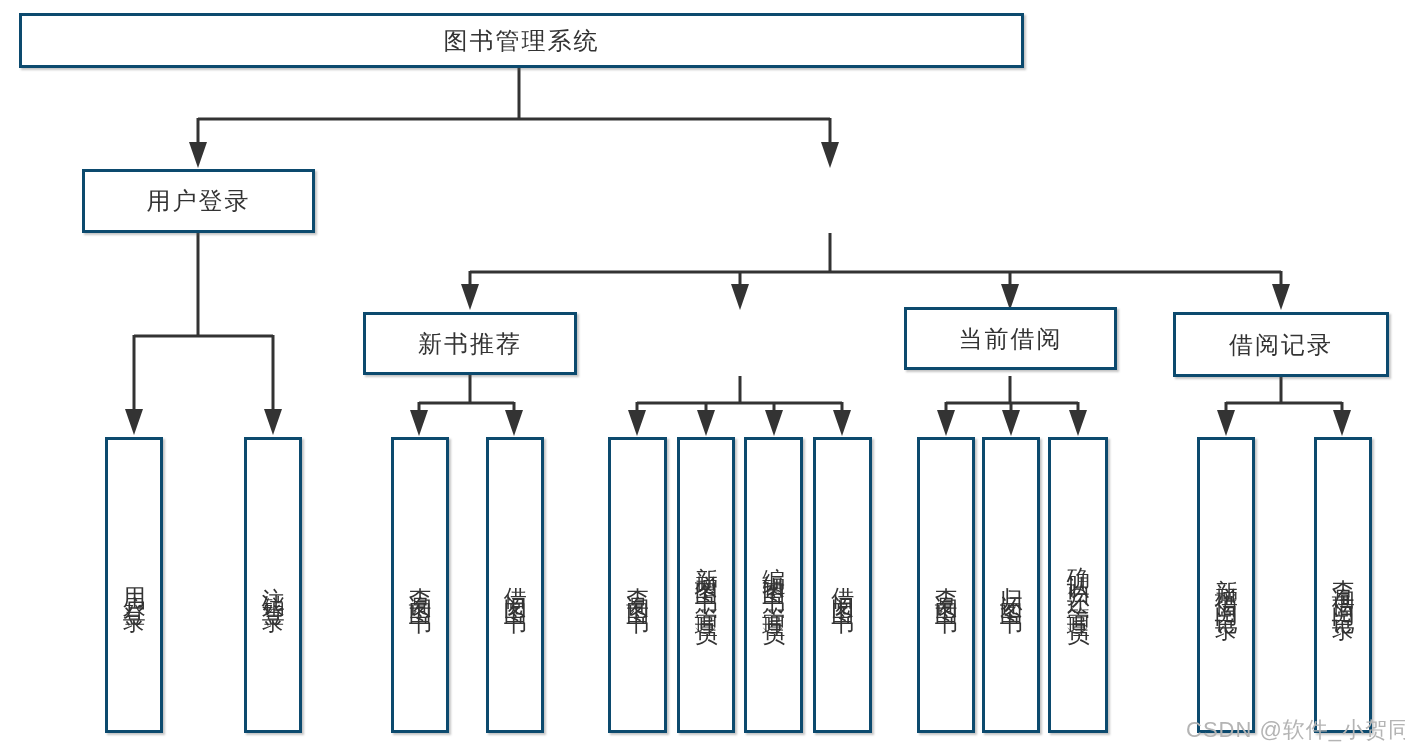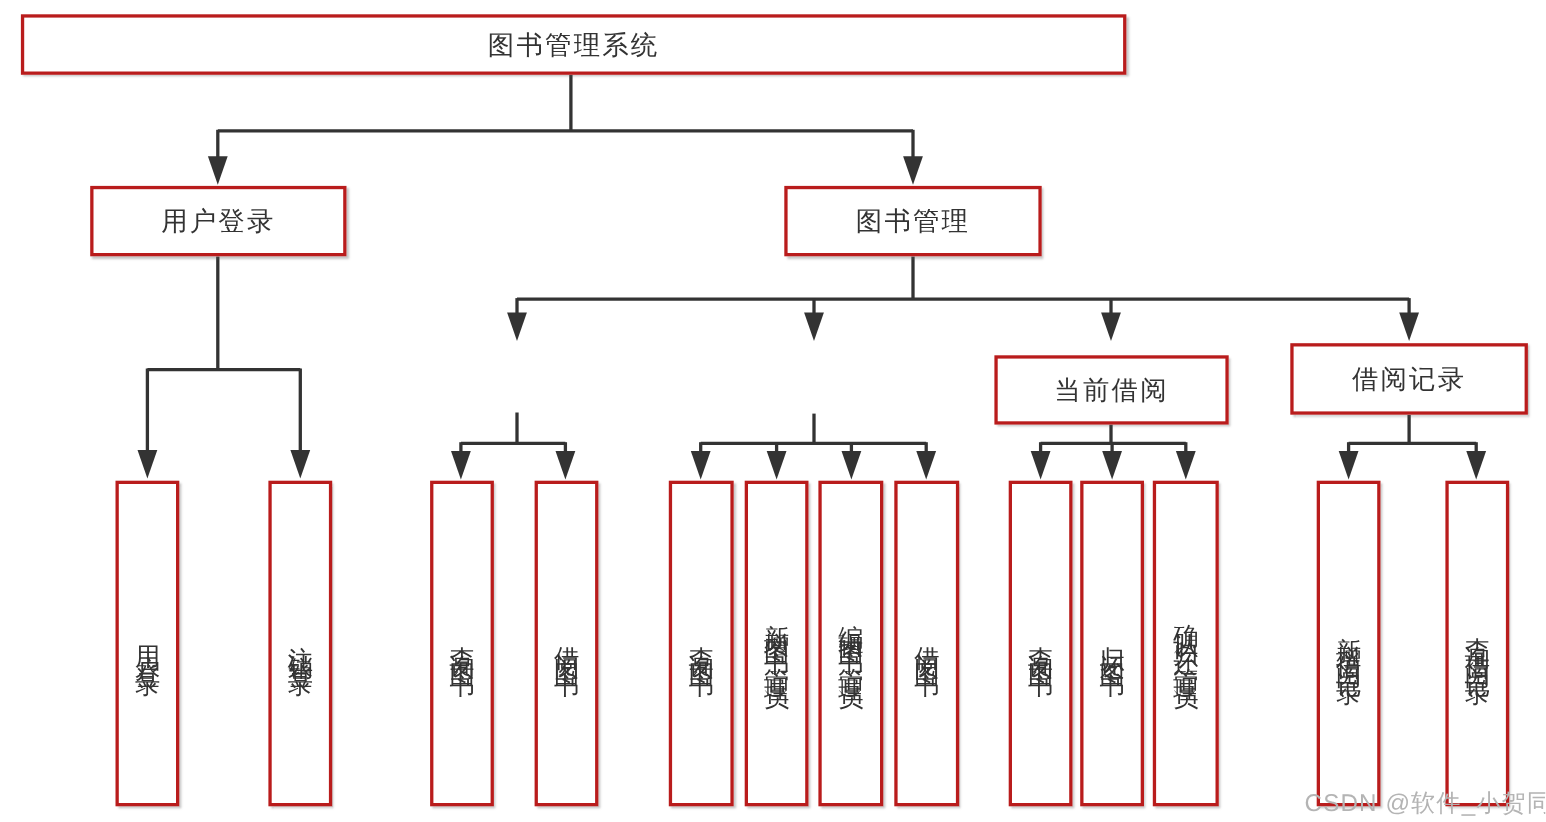--- a/index.html
+++ b/index.html
@@ -3,37 +3,37 @@
 <meta charset="utf-8">
 <style>
   html,body { margin:0; padding:0; background:#ffffff; }
   .canvas {
     position:relative; width:1405px; height:747px; background:#ffffff;
     overflow:hidden; font-family:"Liberation Sans","DejaVu Sans",sans-serif;
   }
   .edges { position:absolute; left:0; top:0; width:1405px; height:747px; }
   .node {
     position:absolute; box-sizing:border-box; background:#ffffff;
-    border:3px solid #b91c1c; display:flex; align-items:center; justify-content:center;
+    border:3px solid #0c4a6e; display:flex; align-items:center; justify-content:center;
     box-shadow:2px 2px 2px rgba(90,90,90,0.35);
   }
   .h-label { font-size:24px; color:#333333; letter-spacing:2px; white-space:nowrap; }
   .v-label {
     writing-mode:vertical-rl; text-orientation:mixed;
     font-size:23px; color:#333333; letter-spacing:8px; line-height:1.1;
   }
   
   .n-root { left:19px;  top:13px;  width:1005px; height:55px; }
   
   .n-l1a  { left:82px;  top:169px; width:233px; height:64px; }
   .n-l1b  { left:713px; top:169px; width:234px; height:64px; }
   
   .n-l2a  { left:363px;  top:312px; width:214px; height:63px; }
   .n-l2b  { left:633px;  top:313px; width:215px; height:63px; }
-  .n-l2c  { left:904px;  top:323px; width:213px; height:63px; }
+  .n-l2c  { left:904px;  top:307px; width:213px; height:63px; }
   .n-l2d  { left:1173px; top:312px; width:216px; height:65px; }
   
   .leaf { top:437px; height:296px; width:58px; }
   .f1 {left:105px;}  .f2 {left:244px;}
   .f3 {left:391px;}  .f4 {left:486px;}
   .f5 {left:608px; width:59px;} .f6 {left:677px;} .f7 {left:744px; width:59px;} .f8 {left:813px; width:59px;}
   .f9 {left:917px;}  .f10 {left:982px;} .f11 {left:1048px; width:60px;}
   .f12 {left:1197px;} .f13 {left:1314px;}
   .watermark {
     position:absolute; left:1186px; top:715px; z-index:10;
@@ -134,24 +134,24 @@
     </g>
   </svg>
 
   <div class="node n-root">
     <span class="h-label">图书管理系统</span>
   </div>
 
   <div class="node n-l1a">
     <span class="h-label">用户登录</span>
   </div>
-  <div class="node n-l1b">
-    <span class="h-label">图书管理</span>
-  </div>
-
+
+  <div class="node n-l2a">
+    <span class="h-label">新书推荐</span>
+  </div>
   <div class="node n-l2c">
     <span class="h-label">当前借阅</span>
   </div>
   <div class="node n-l2d">
     <span class="h-label">借阅记录</span>
   </div>
 
   <div class="node leaf f1">
     <span class="v-label">用户登录</span>
   </div>

